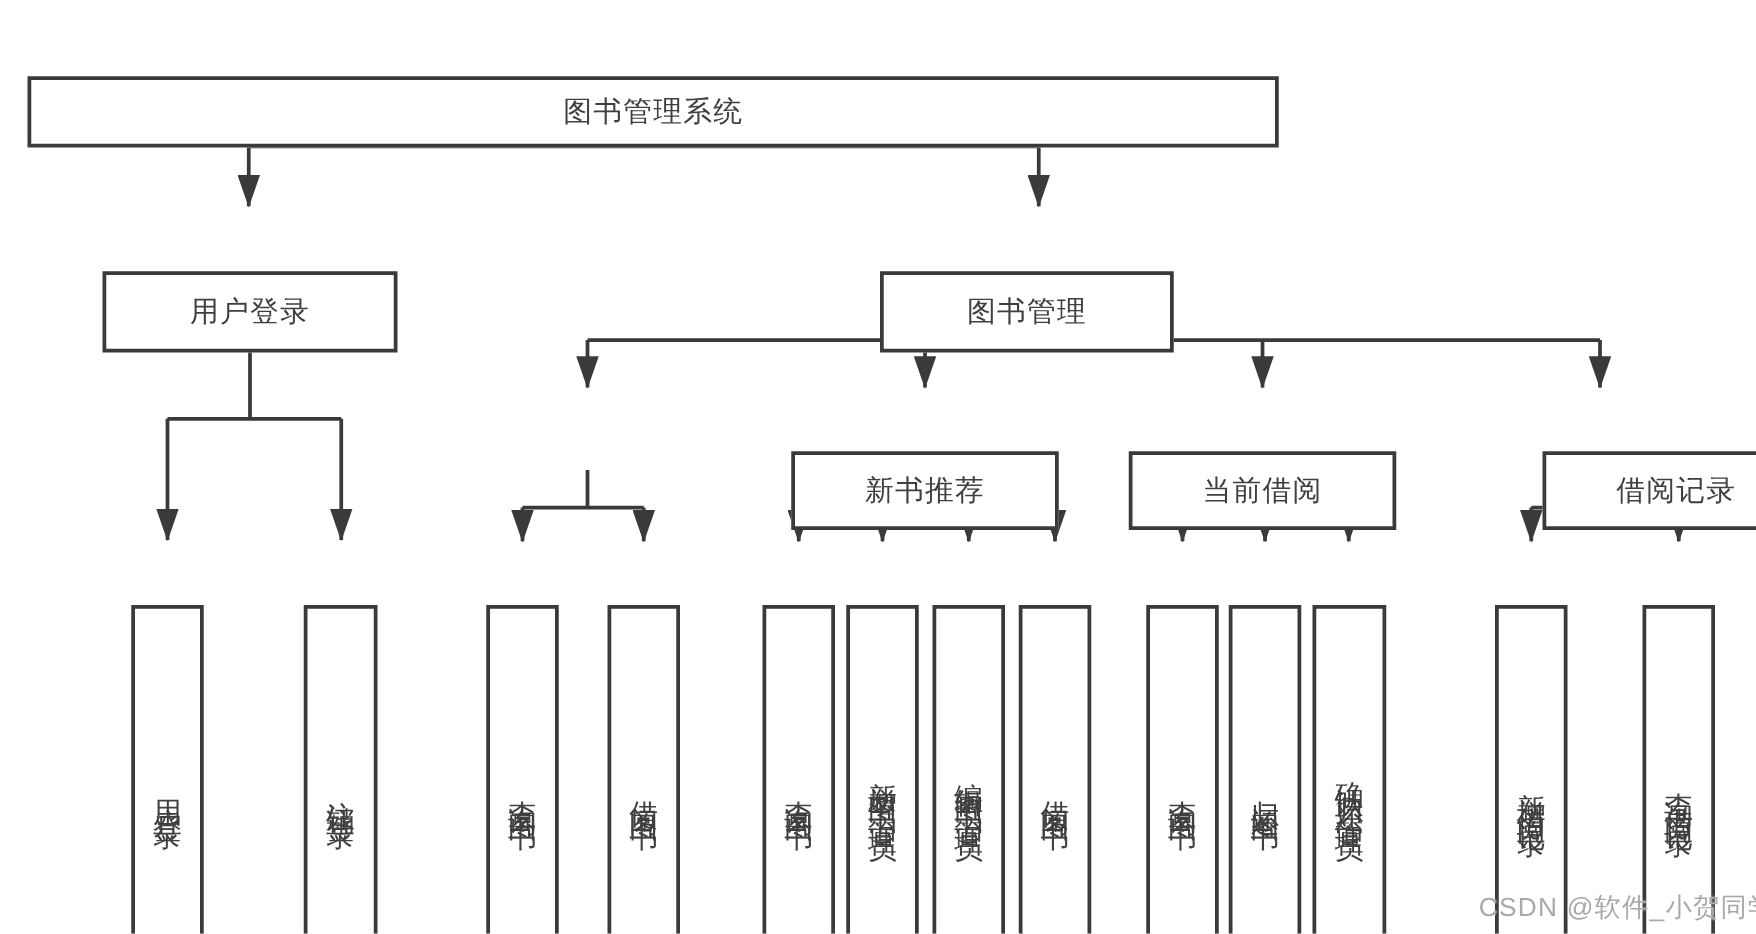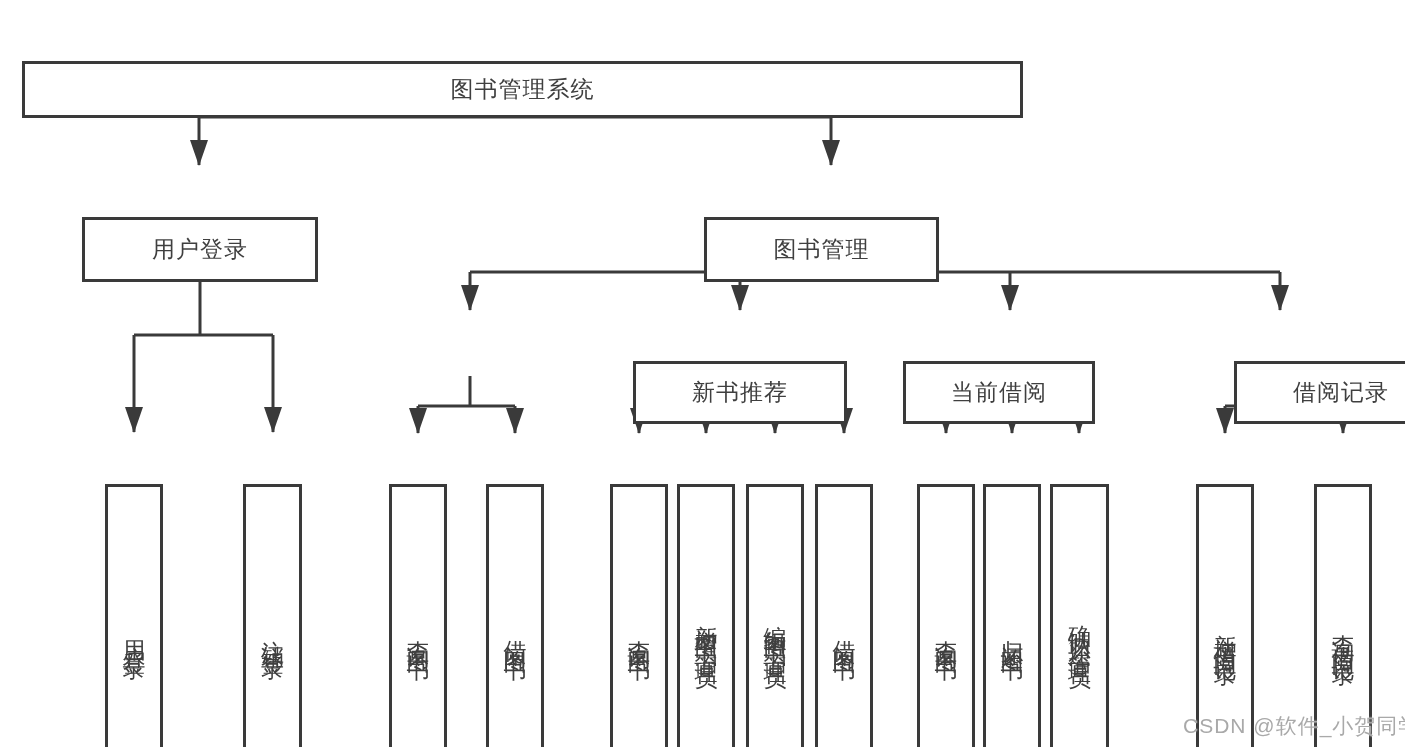--- a/index.html
+++ b/index.html
@@ -69,21 +69,21 @@
     <line x1="1225" y1="406" x2="1225" y2="433" stroke="#3a3a3a" stroke-width="3" marker-end="url(#arrow)"></line>
     <line x1="1343" y1="406" x2="1343" y2="433" stroke="#3a3a3a" stroke-width="3" marker-end="url(#arrow)"></line>
   </svg>
 
   <div class="node h" style="left:22px;top:13px;width:1001px;height:57px">图书管理系统</div>
 
   <div class="node h" style="left:82px;top:169px;width:236px;height:65px">用户登录</div>
   <div class="node h" style="left:704px;top:169px;width:235px;height:65px">图书管理</div>
 
   <div class="node h" style="left:633px;top:313px;width:214px;height:63px">新书推荐</div>
-  <div class="node h" style="left:903px;top:313px;width:192px;height:63px">当前借阅</div>
+  <div class="node h" style="left:903px;top:313px;width:214px;height:63px">当前借阅</div>
   <div class="node h" style="left:1234px;top:313px;width:214px;height:63px">借阅记录</div>
 
   <div class="node v" style="left:105px;top:436px;width:58px;height:299px">用户登录</div>
   <div class="node v" style="left:243px;top:436px;width:59px;height:299px">注销登录</div>
 
   <div class="node v" style="left:389px;top:436px;width:58px;height:299px">查询图书</div>
   <div class="node v" style="left:486px;top:436px;width:58px;height:299px">借阅图书</div>
 
   <div class="node v" style="left:610px;top:436px;width:58px;height:299px">查询图书</div>
   <div class="node v" style="left:677px;top:436px;width:58px;height:299px">新增图书（管理员）</div>

